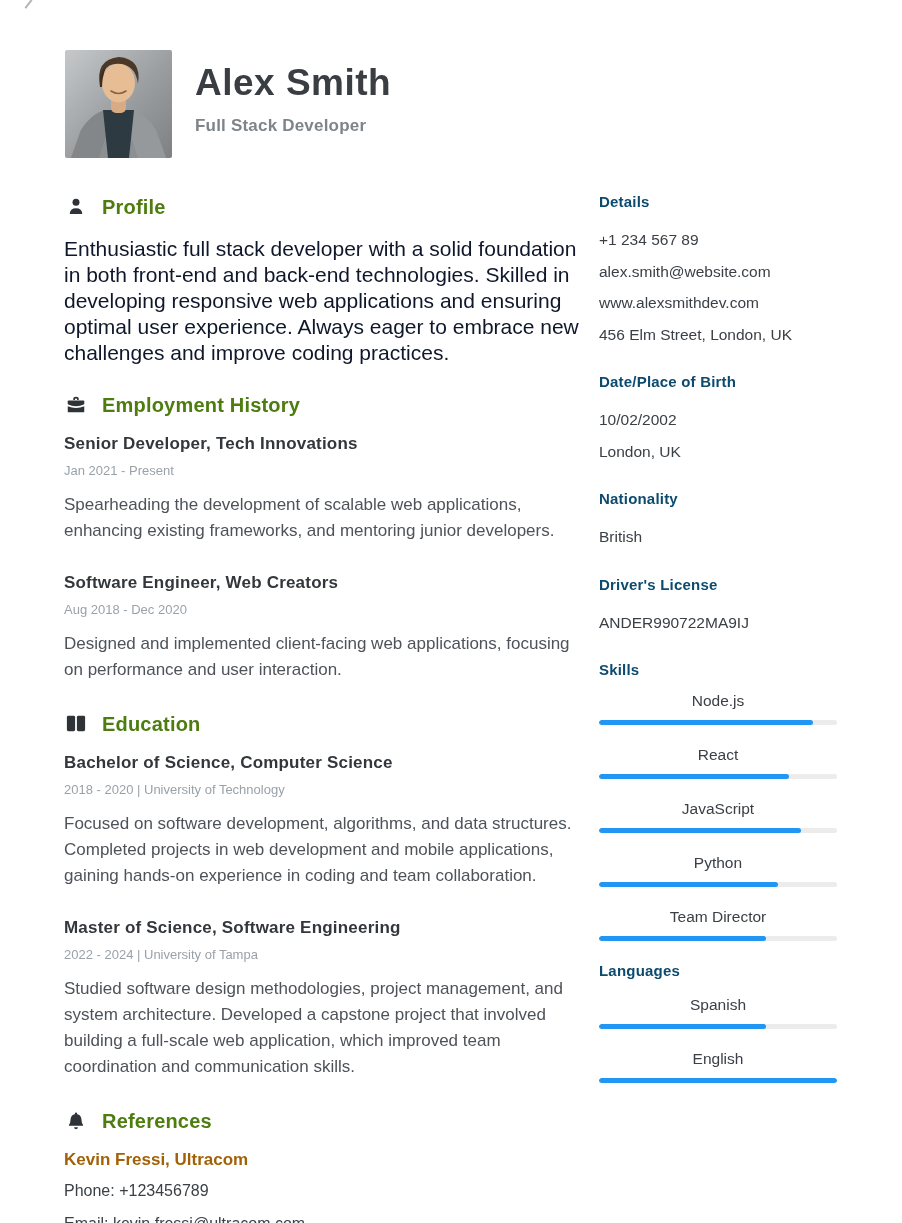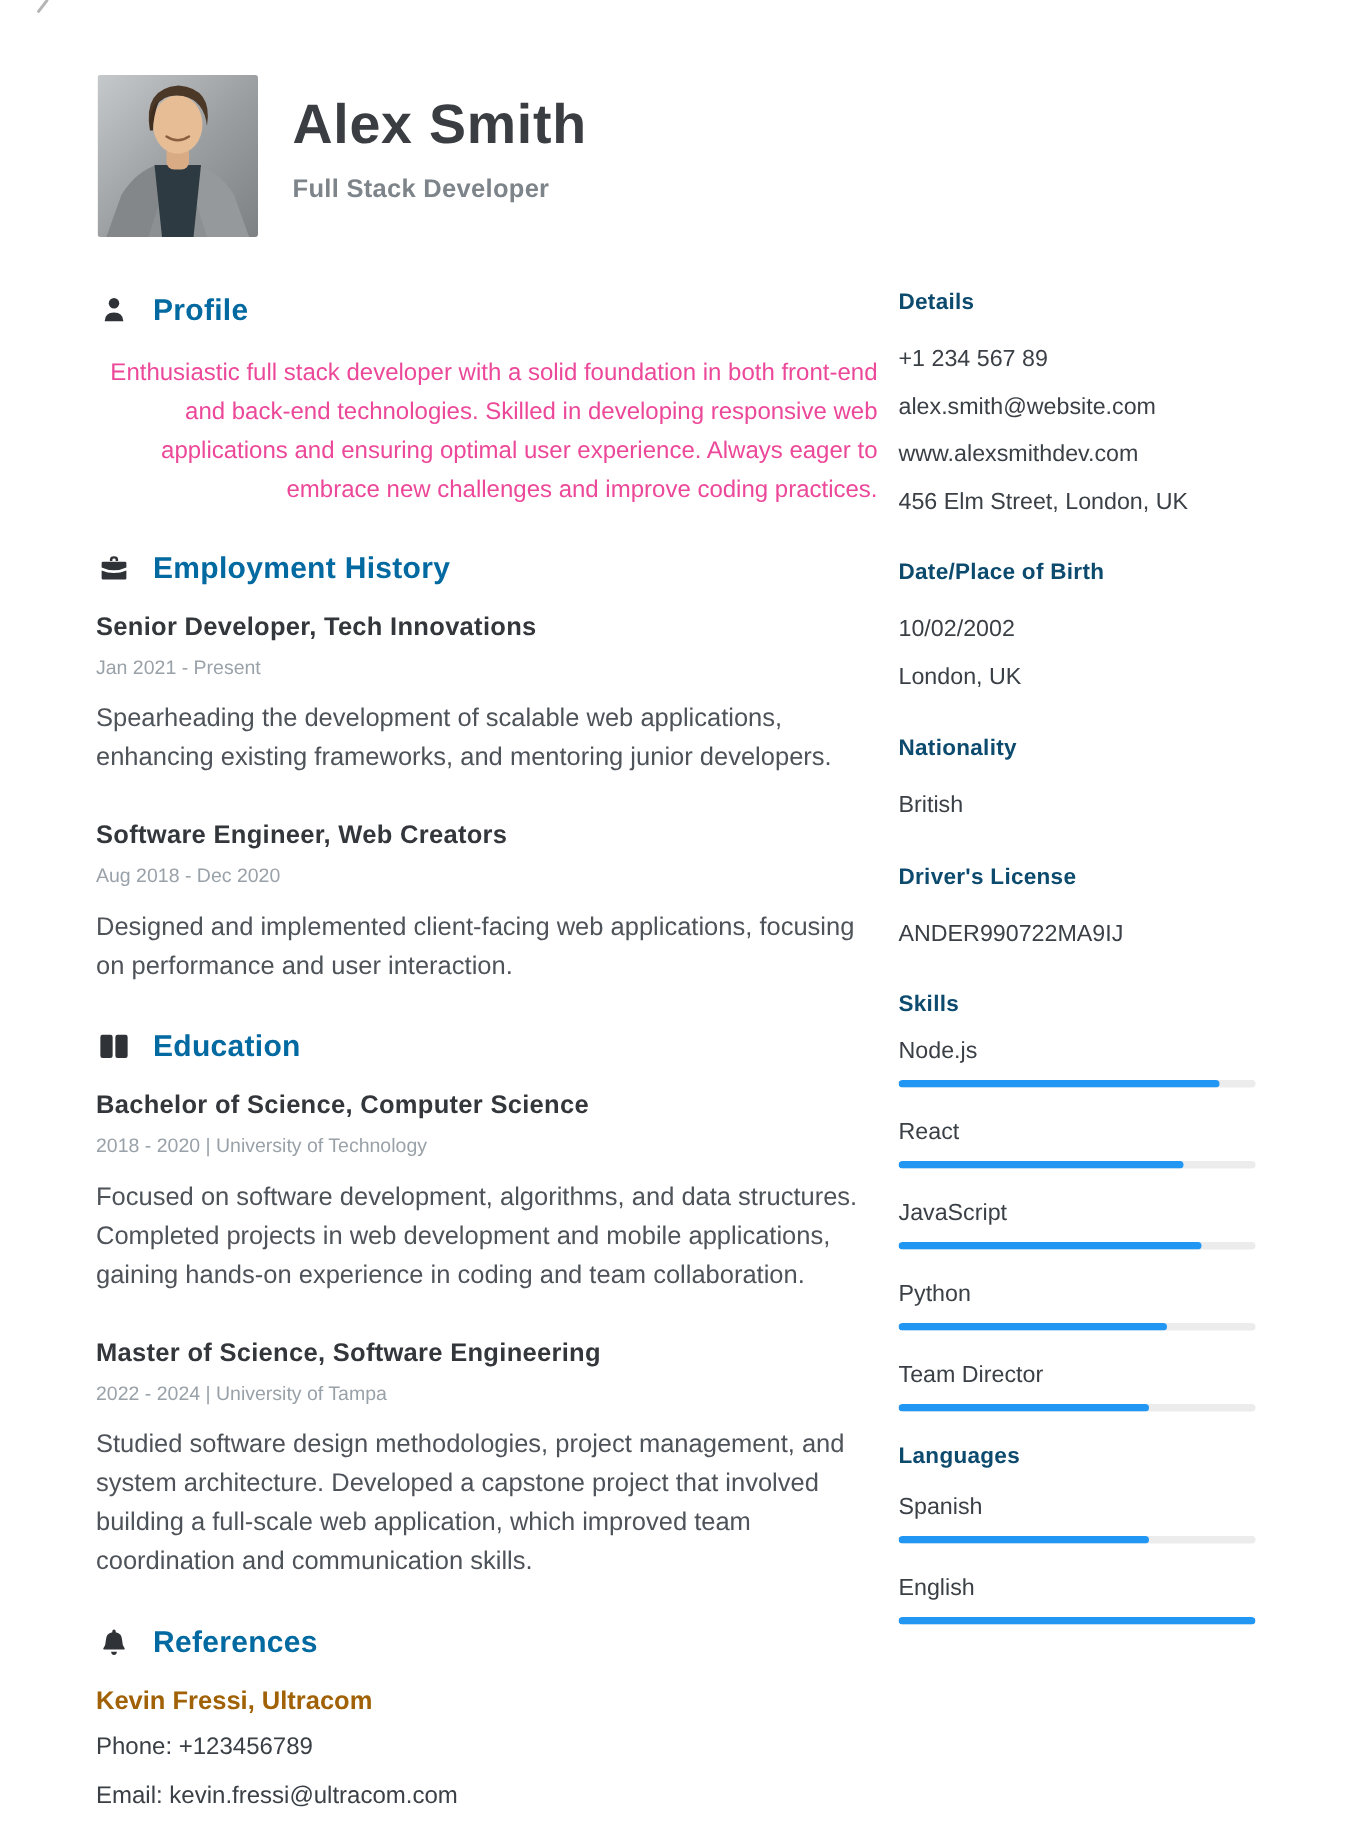--- a/index.html
+++ b/index.html
@@ -27,36 +27,36 @@
   
   .main { display:flex; padding:35px 65px 0 64px; }
   .col-left  { width:521px; margin-right:14px; }
   .col-right { width:238px; }
 
   
   .section-heading { display:flex; align-items:center; margin-bottom:17px; margin-top:2px; }
   .section-heading .icon { width:24px; height:24px; margin-right:14px; display:flex;
     align-items:center; justify-content:center; }
   .section-heading .icon svg { display:block; }
-  .section-heading span { font-size:20px; font-weight:800; color:#0369a1; letter-spacing:.2px; }
-
-  .para { font-size:16px; line-height:26px; color:#ec4899; margin-bottom:27px;text-align:right; }
+  .section-heading span { font-size:20px; font-weight:800; color:#4d7c0f; letter-spacing:.2px; }
+
+  .para { font-size:21px; line-height:26px; color:#0f172a; margin-bottom:27px; }
   .entry-title { font-size:17px; font-weight:800; color:#33373b; margin-bottom:9px; letter-spacing:.2px; }
   .entry-period { font-size:13px; color:#9aa2a9; margin-bottom:14px; }
   .entry-desc { font-size:17px; line-height:26px; color:#4e5359; margin-bottom:29px; }
 
   .ref-name { font-size:17px; font-weight:800; color:#a16207; margin-bottom:10px; }
   .ref-line { font-size:16px; color:#3b4046; margin-bottom:11px; line-height:1.4; }
 
   
   .r-section { margin-bottom:23px; }
   .r-heading { font-size:15px; font-weight:800; color:#0c4a6e; margin-bottom:14px; letter-spacing:.2px; }
   .r-line { font-size:15.5px; color:#3b4046; line-height:31.5px; }
 
-  .skill-row { margin-bottom:21px; }
+  .skill-row { margin-bottom:21px;text-align:center; }
   .skill-label { font-size:15.5px; color:#3b4046; margin-bottom:10px; }
   .bar-track { width:100%; height:5px; background:#ececec; border-radius:3px; overflow:hidden; }
   .bar-fill { height:5px; border-radius:3px; background:#2196f3; }
 </style>
 </head>
 <body>
 
 <div class="page">
   <div class="corner-mark"></div>
 

